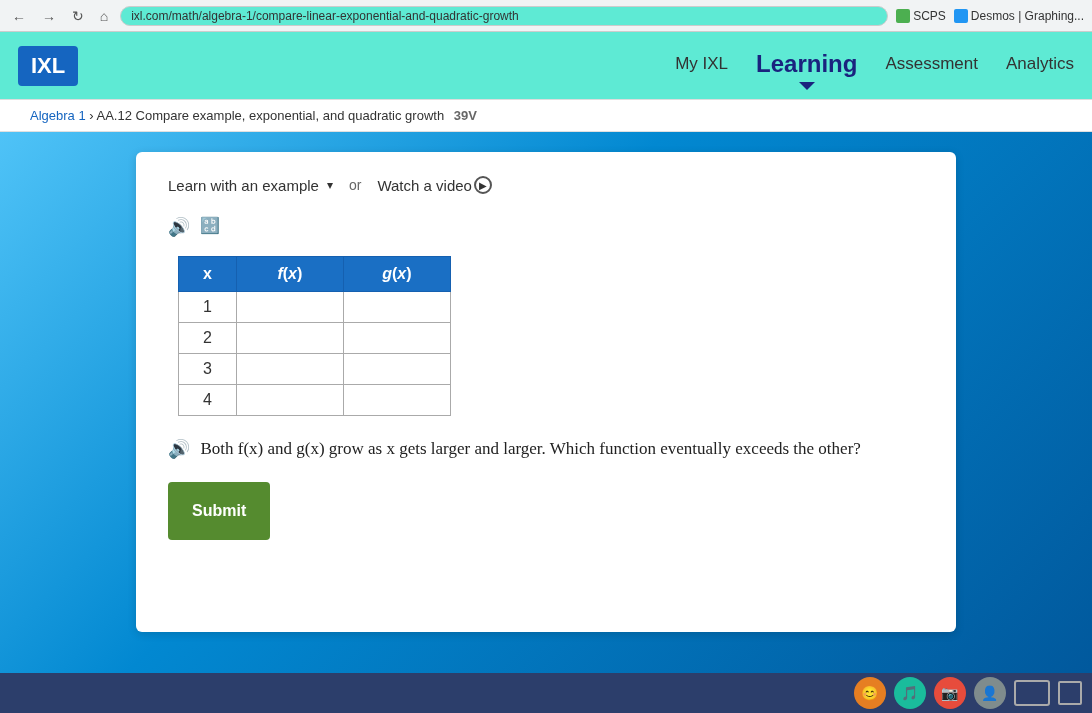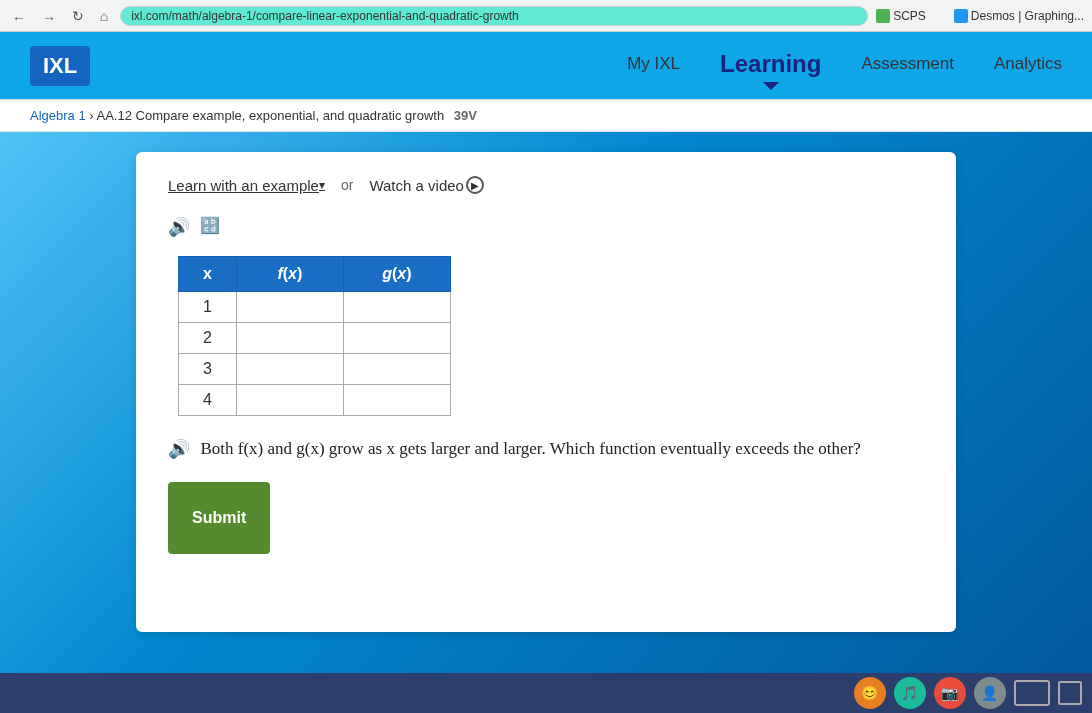--- a/index.html
+++ b/index.html
@@ -28,21 +28,21 @@
       background: #5eead4;
       border: 1px solid #ccc;
       border-radius: 12px;
       padding: 2px 10px;
       font-size: 12px;
       color: #333;
     }
     .browser-bookmarks {
       display: flex;
       align-items: center;
-      gap: 28px;
+      gap: 8px;
       font-size: 12px;
       color: #333;
     }
     .bookmark-item {
       display: flex;
       align-items: center;
       gap: 3px;
       cursor: pointer;
       white-space: nowrap;
     }
@@ -50,42 +50,42 @@
       width: 14px;
       height: 14px;
       background: #4CAF50;
       border-radius: 2px;
       display: inline-block;
     }
     .bookmark-icon.blue { background: #2196F3; }
 
     
     .ixl-topbar {
-      background: #0ea5e9;
-      display: flex;
-      align-items: center;
-      padding: 0 30px;
+      background: #5eead4;
+      display: flex;
+      align-items: center;
+      padding: 0 18px;
       height: 68px;
       border-bottom: 1px solid #ddd;
     }
     .ixl-logo {
       background: #1565c0;
       color: white;
       font-size: 22px;
       font-weight: 900;
       padding: 4px 10px;
       border-radius: 4px;
       margin-right: auto;
       border: 3px solid #1565c0;
     }
     .ixl-logo span { color: white; }
     .ixl-nav {
       display: flex;
       align-items: center;
-      gap: 40px;
+      gap: 28px;
     }
     .ixl-nav-item {
       font-size: 17px;
       color: #333;
       cursor: pointer;
       text-decoration: none;
       padding-bottom: 4px;
     }
     .ixl-nav-item.learning {
       color: #1a237e;
@@ -141,25 +141,24 @@
       display: flex;
       align-items: center;
       gap: 16px;
       margin-bottom: 20px;
       font-size: 15px;
       color: #333;
     }
     .example-dropdown {
       display: flex;
       align-items: center;
-      gap: 0;
+      gap: 8px;
       cursor: pointer;
       color: #333;
       font-size: 15px;
-      text-decoration: underline;
     }
     .chevron-down { font-size: 12px; }
     .watch-video {
       display: flex;
       align-items: center;
       gap: 2px;
       cursor: pointer;
       color: #333;
       font-size: 15px;
     }
@@ -270,21 +269,21 @@
       cursor: pointer;
       color: #222;
     }
 
     
     .submit-btn {
       background: #558b2f;
       color: white;
       border: none;
       border-radius: 4px;
-      padding: 27px 24px;
+      padding: 20px 24px;
       font-size: 16px;
       cursor: pointer;
       font-weight: 600;
     }
 
     .or-text {
       font-size: 14px;
       color: #666;
     }
 

